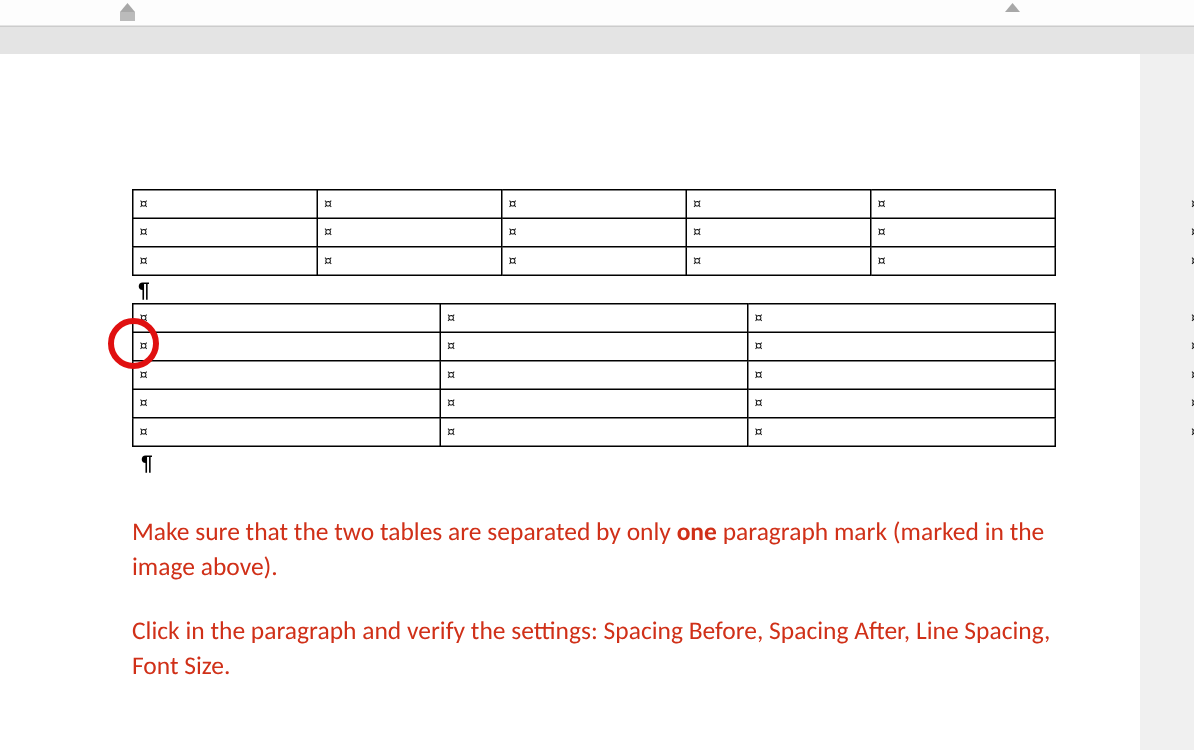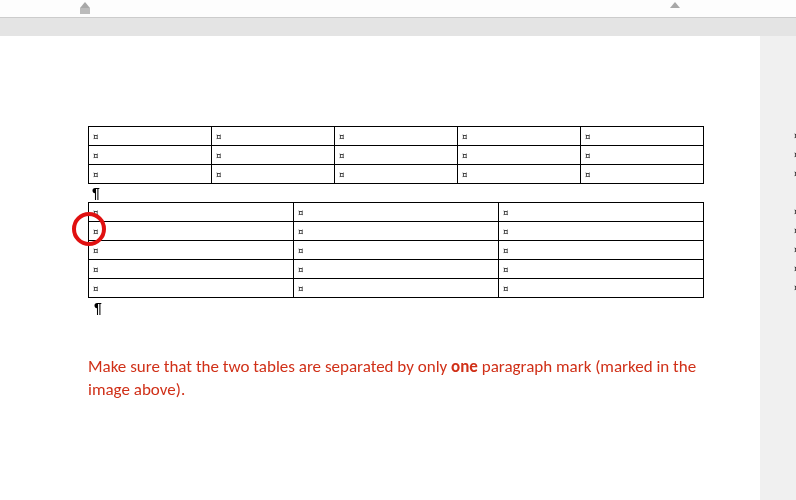--- a/index.html
+++ b/index.html
@@ -108,21 +108,21 @@
   }
   .rowend-stack div {
     height: 19px;
     font-size: 11px;
     color: #111;
     line-height: 19px;
   }
   .instr {
     color: #d03018;
     font-size: 17px;
-    margin-top: 40px;
+    margin-top: 28px;
     line-height: 1.35;
     width: 616px;
   }
   .instr p { margin: 0 0 20px 0; }
   .instr b { font-weight: bold; }
   .tbl-wrap { position: relative; }
 </style>
 </head>
 <body>
 
@@ -217,18 +217,19 @@
     </div>
 
     <div class="final-para">
       <span class="para-mark" style="left:6px; top:2px;">¶</span>
     </div>
 
     <div class="instr">
       <p>
         <span>Make sure that the two tables are separated by only </span><b>one</b><span> paragraph mark (marked in the image above).</span>
       </p>
+      <p>Click in the paragraph and verify the settings: Spacing Before, Spacing After, Line Spacing, Font Size.</p>
     </div>
 
   </div>
 
   <div class="circle-annot"></div>
 </div>
 
 </body></html>

